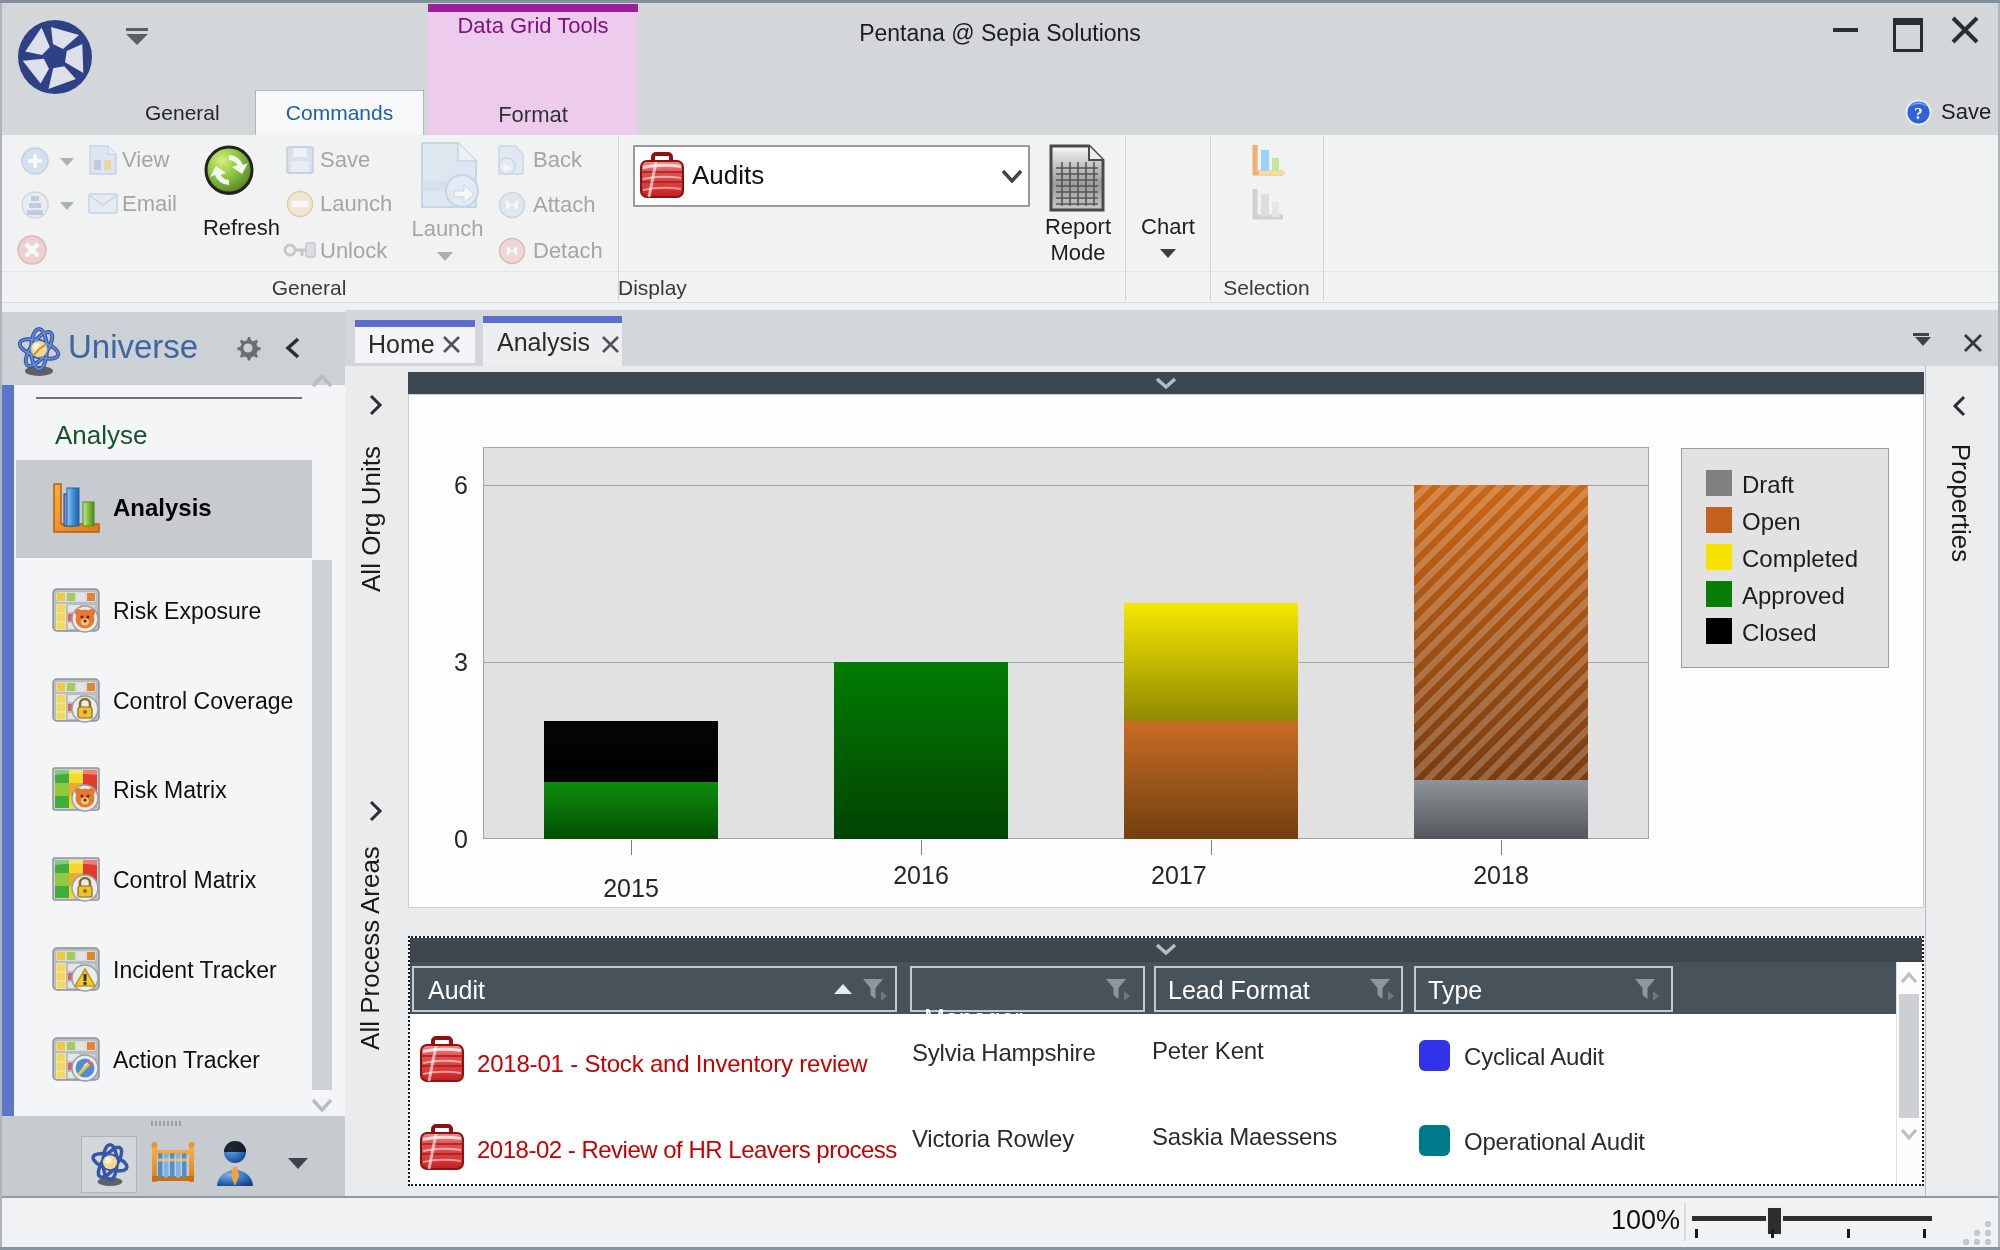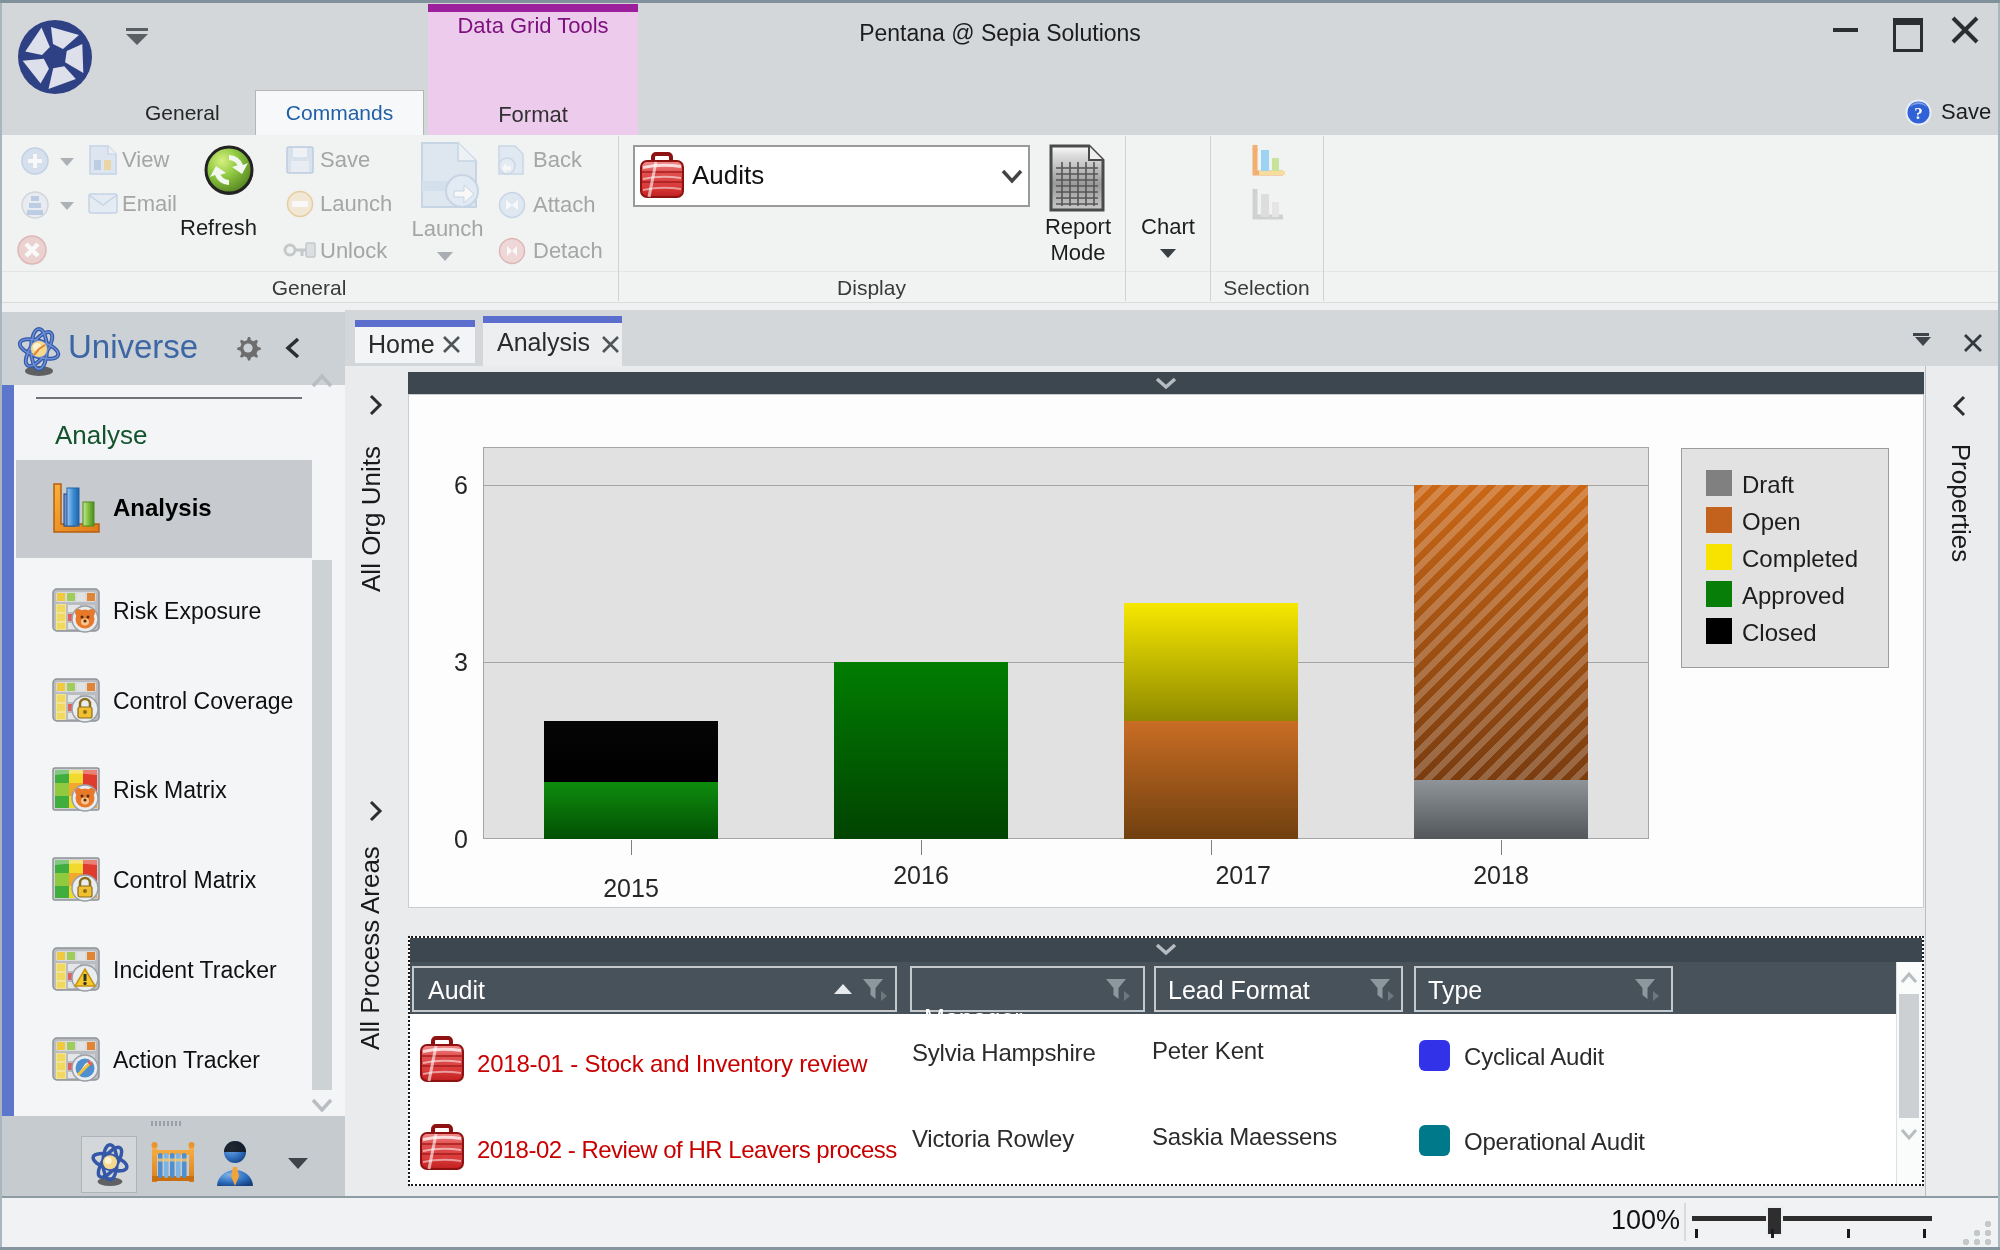--- a/index.html
+++ b/index.html
@@ -51,21 +51,21 @@
 
   <div class="abs" style="left:145px;top:101px;font-size:21px;color:#262626;">General</div>
   <div class="abs" style="left:255px;top:90px;width:169px;height:45px;background:#f7f8f9;border:1px solid #b5b5b5;border-bottom:none;box-sizing:border-box;"></div>
   <div class="abs" style="left:255px;top:101px;width:169px;text-align:center;font-size:21px;color:#1f5fa8;">Commands</div>
   <div class="abs" style="left:428px;top:102px;width:210px;text-align:center;font-size:22px;color:#333033;">Format</div>
 
   <div class="abs" id="ribbon" style="left:0;top:135px;width:2000px;height:167px;background:#f1f2f2;"></div>
   <div class="abs" style="left:0;top:271px;width:2000px;height:1px;background:#e3e5e6;"></div>
 
   <div class="abs" style="left:0px;top:276px;width:618px;text-align:center;font-size:21px;color:#3a3a3a;">General</div>
-  <div class="abs" style="left:618px;top:276px;width:507px;text-align:center;font-size:21px;color:#3a3a3a;">Display</div>
+  <div class="abs" style="left:618px;top:276px;width:507px;text-align:left;font-size:21px;color:#3a3a3a;">Display</div>
   <div class="abs" style="left:1210px;top:276px;width:113px;text-align:center;font-size:21px;color:#3a3a3a;">Selection</div>
 
   <div class="abs" style="left:618px;top:136px;width:1px;height:165px;background:#cfd2d4;"></div>
   <div class="abs" style="left:1125px;top:136px;width:1px;height:165px;background:#cfd2d4;"></div>
   <div class="abs" style="left:1210px;top:136px;width:1px;height:165px;background:#cfd2d4;"></div>
   <div class="abs" style="left:1323px;top:136px;width:1px;height:165px;background:#cfd2d4;"></div>
 
   <div id="ribbon-left">
   <svg class="abs" style="left:20px;top:146px;opacity:.5;" width="30" height="30" viewBox="0 0 30 30">
     <circle cx="15" cy="15" r="13" fill="#bcd0ea" stroke="#8fb0d8" stroke-width="1.5"></circle>
@@ -104,21 +104,21 @@
         <stop offset="0" stop-color="#d6f07e"></stop>
             <stop offset="45%" stop-color="#8cc63f"></stop>
             <stop offset="100%" stop-color="#4e7a1e"></stop>
       </radialGradient>
     </defs>
     <circle cx="29" cy="31" r="24" fill="#3a3a3a"></circle>
     <circle cx="29" cy="30" r="23" fill="url(#refg)" stroke="#222" stroke-width="3"></circle>
     <path d="M29 15 a15 15 0 0 1 14 10 l5 -2 -6 11 -10 -7 5.5 -1.8 a10.5 10.5 0 0 0 -8.5 -5.2 Z" fill="#f2f7ef"></path>
     <path d="M29 45 a15 15 0 0 1 -14 -10 l-5 2 6 -11 10 7 -5.5 1.8 a10.5 10.5 0 0 0 8.5 5.2 Z" fill="#f2f7ef"></path>
   </svg>
-  <div class="abs" style="left:180px;top:215px;width:100px;text-align:left;font-size:22px;color:#1d1d1d;">Refresh</div>
+  <div class="abs" style="left:180px;top:215px;width:100px;text-align:right;font-size:22px;color:#1d1d1d;">Refresh</div>
 
   <svg class="abs" style="left:286px;top:146px;opacity:.45;" width="28" height="28" viewBox="0 0 28 28">
     <rect x="1" y="1" width="26" height="26" rx="2" fill="#b9cfe8" stroke="#7e9fc7" stroke-width="1.5"></rect>
     <rect x="7" y="2" width="14" height="9" fill="#eef3f9"></rect>
         <rect x="5" y="15" width="18" height="11" fill="#dce7f3"></rect>
   </svg>
   <div class="abs" style="left:320px;top:147px;font-size:22px;color:#a5a5a5;">Save</div>
   <svg class="abs" style="left:286px;top:190px;opacity:.5;" width="28" height="28" viewBox="0 0 28 28">
     <circle cx="14" cy="14" r="12.5" fill="#f3ddba" stroke="#d9a94e" stroke-width="1.5"></circle>
     <rect x="6" y="11" width="16" height="6" fill="#fff"></rect>
@@ -507,21 +507,21 @@
   <div class="abs" style="left:1124px;top:603px;width:174px;height:118px;background:linear-gradient(#f7e800,#8f8a00);"></div>
   <div class="abs" style="left:1414px;top:780px;width:174px;height:59px;background:linear-gradient(#8f9499,#53575c);"></div>
   <div class="abs" style="left:1414px;top:485px;width:174px;height:295px;background:repeating-linear-gradient(135deg,rgba(255,255,255,0) 0 6.5px,rgba(255,255,255,.22) 6.5px 13px),linear-gradient(#ca6716,#7a3d10);"></div>
 
   <div class="abs" style="left:631px;top:840px;width:1px;height:15px;background:#7f7f7f;"></div>
   <div class="abs" style="left:921px;top:840px;width:1px;height:15px;background:#7f7f7f;"></div>
   <div class="abs" style="left:1211px;top:840px;width:1px;height:15px;background:#7f7f7f;"></div>
   <div class="abs" style="left:1501px;top:840px;width:1px;height:15px;background:#7f7f7f;"></div>
   <div class="abs" style="left:571px;top:861px;width:120px;text-align:center;font-size:25px;color:#262626;margin-top:13px;">2015</div>
   <div class="abs" style="left:861px;top:861px;width:120px;text-align:center;font-size:25px;color:#262626;">2016</div>
-  <div class="abs" style="left:1151px;top:861px;width:120px;text-align:right;font-size:25px;color:#262626;">2017</div>
+  <div class="abs" style="left:1151px;top:861px;width:120px;text-align:left;font-size:25px;color:#262626;">2017</div>
   <div class="abs" style="left:1441px;top:861px;width:120px;text-align:center;font-size:25px;color:#262626;">2018</div>
 
   <div class="abs" style="left:1681px;top:448px;width:208px;height:220px;background:#e2e2e3;border:1px solid #9c9c9c;box-sizing:border-box;"></div>
   <div class="abs" style="left:1706px;top:470px;width:26px;height:26px;background:#808080;"></div>
   <div class="abs" style="left:1742px;top:471px;font-size:24px;color:#1d1d1d;">Draft</div>
   <div class="abs" style="left:1706px;top:507px;width:26px;height:26px;background:#c2621c;"></div>
   <div class="abs" style="left:1742px;top:508px;font-size:24px;color:#1d1d1d;">Open</div>
   <div class="abs" style="left:1706px;top:544px;width:26px;height:26px;background:#f8e300;"></div>
   <div class="abs" style="left:1742px;top:545px;font-size:24px;color:#1d1d1d;">Completed</div>
   <div class="abs" style="left:1706px;top:581px;width:26px;height:26px;background:#077e07;"></div>

